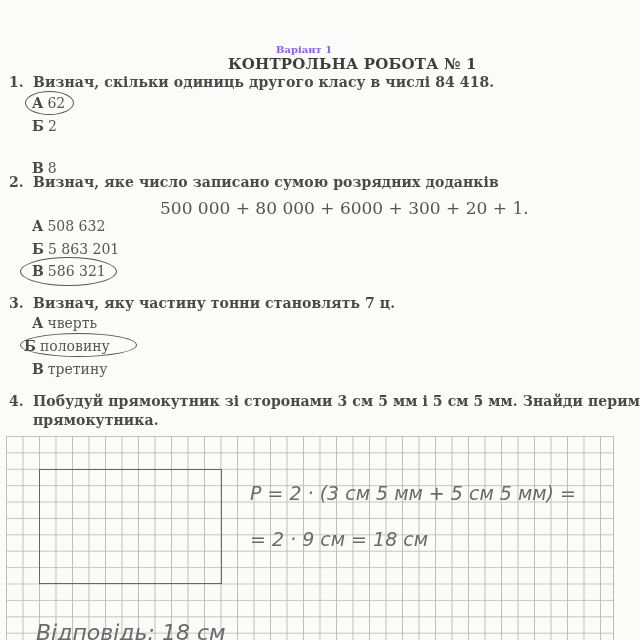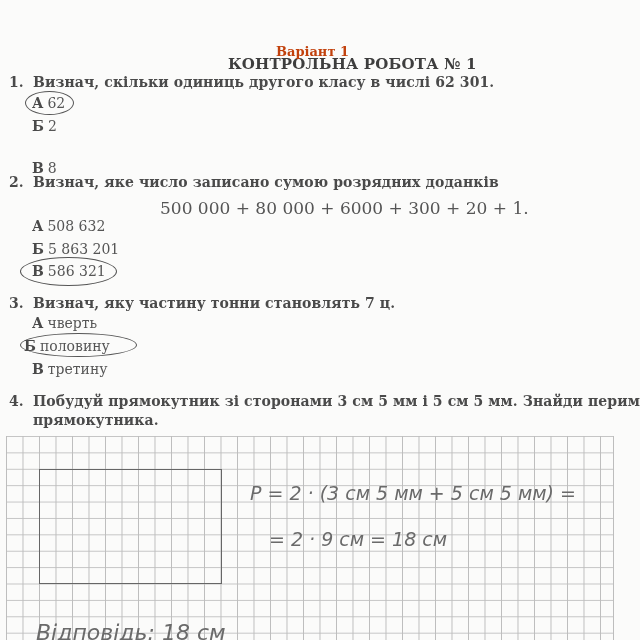--- a/index.html
+++ b/index.html
@@ -4,21 +4,21 @@
 <style>
   html, body { margin: 0; padding: 0; }
   body {
     width: 640px; height: 640px; overflow: hidden; position: relative;
     background: #fbfbfa;
     font-family: "DejaVu Serif", "Liberation Serif", serif;
     color: #4a4a4a;
   }
   .abs { position: absolute; white-space: nowrap; }
   .title { font-weight: bold; font-size: 15px; letter-spacing: 0.2px; color: #3e3e3e; margin-top: 42px; }
-  .subtitle { font-weight: bold; font-size: 13px; color: #c2410c; }
+  .subtitle { font-weight: bold; font-size: 10px; color: #8b5cf6; }
   .q { font-size: 14px; font-weight: bold; color: #4a4a4a; letter-spacing: 0.1px; }
   .q .num { display: inline-block; width: 24px; }
   .opt { font-size: 14px; color: #555; }
   .opt b { font-weight: bold; margin-right: 4px; color: #4a4a4a; }
   .expr { font-size: 17px; color: #555; }
   .circle {
     position: absolute; border: 1.3px solid #555; border-radius: 50%;
     pointer-events: none;
   }
   .grid {
@@ -38,21 +38,21 @@
     font-style: italic; color: #6a6a6a; font-weight: normal;
   }
 </style>
 </head>
 <body>
 
 <div class="abs title" style="left:228px; top:13px;">КОНТРОЛЬНА РОБОТА № 1</div>
 <div class="abs subtitle" style="left:276px; top:44px;">Варіант 1</div>
 
 <div class="abs q" style="left:9px; top:74px;">
-  <span class="num">1.</span><span>Визнач, скільки одиниць другого класу в числі 62 301.</span>
+  <span class="num">1.</span><span>Визнач, скільки одиниць другого класу в числі 84 418.</span>
 </div>
 <div class="abs opt" style="left:32px; top:95px;"><b>А</b><span>62</span></div>
 <div class="circle" style="left:25px; top:91px; width:47px; height:22px;"></div>
 <div class="abs opt" style="left:32px; top:118px;"><b>Б</b><span>2</span></div>
 <div class="abs opt" style="left:32px; top:141px;margin-top:19px;"><b>В</b><span>8</span></div>
 
 <div class="abs q" style="left:9px; top:174px;">
   <span class="num">2.</span><span>Визнач, яке число записано сумою розрядних доданків</span>
 </div>
 <div class="abs expr" style="left:160px; top:198px;">500 000 + 80 000 + 6000 + 300 + 20 + 1.</div>
@@ -71,14 +71,14 @@
 
 <div class="abs q" style="left:9px; top:393px;">
   <span class="num">4.</span><span>Побудуй прямокутник зі сторонами 3 см 5 мм і 5 см 5 мм. Знайди периметр</span>
 </div>
 <div class="abs q" style="left:33px; top:412px;">прямокутника.</div>
 
 <div class="grid"></div>
 <div class="rect"></div>
 
 <div class="abs hand" style="left:250px; top:482px; font-size:19px;">P = 2 · (3 см 5 мм + 5 см 5 мм) =</div>
-<div class="abs hand" style="left:250px; top:528px; font-size:19px;margin-left:19px;">= 2 · 9 см = 18 см</div>
+<div class="abs hand" style="left:250px; top:528px; font-size:19px;">= 2 · 9 см = 18 см</div>
 <div class="abs hand" style="left:36px; top:620px; font-size:22px;">Відповідь: 18 см</div>
 
 </body></html>

